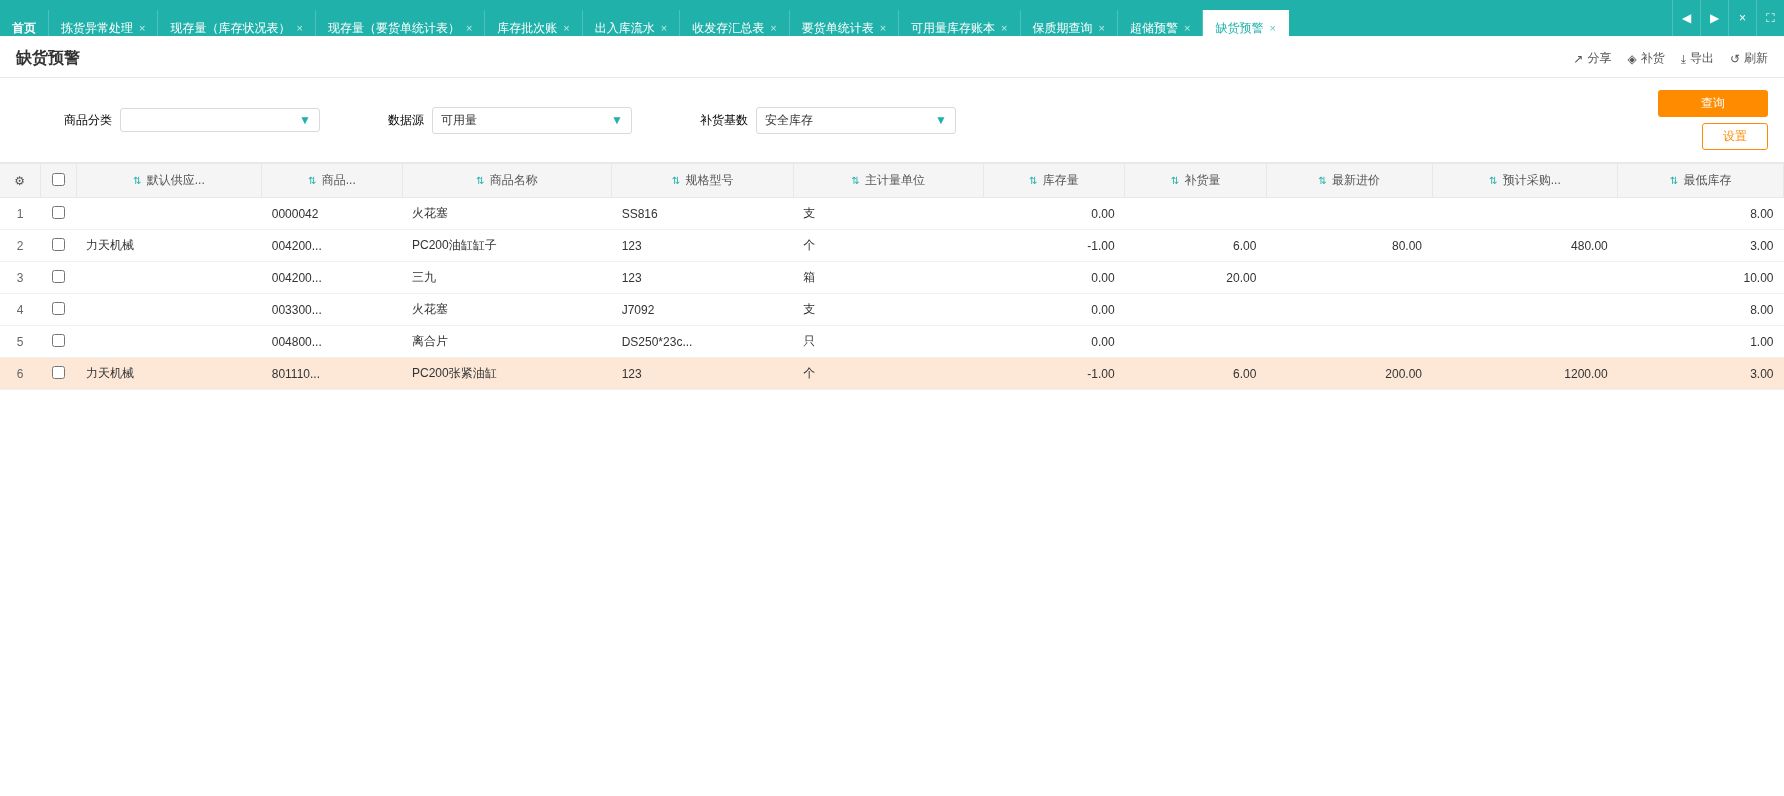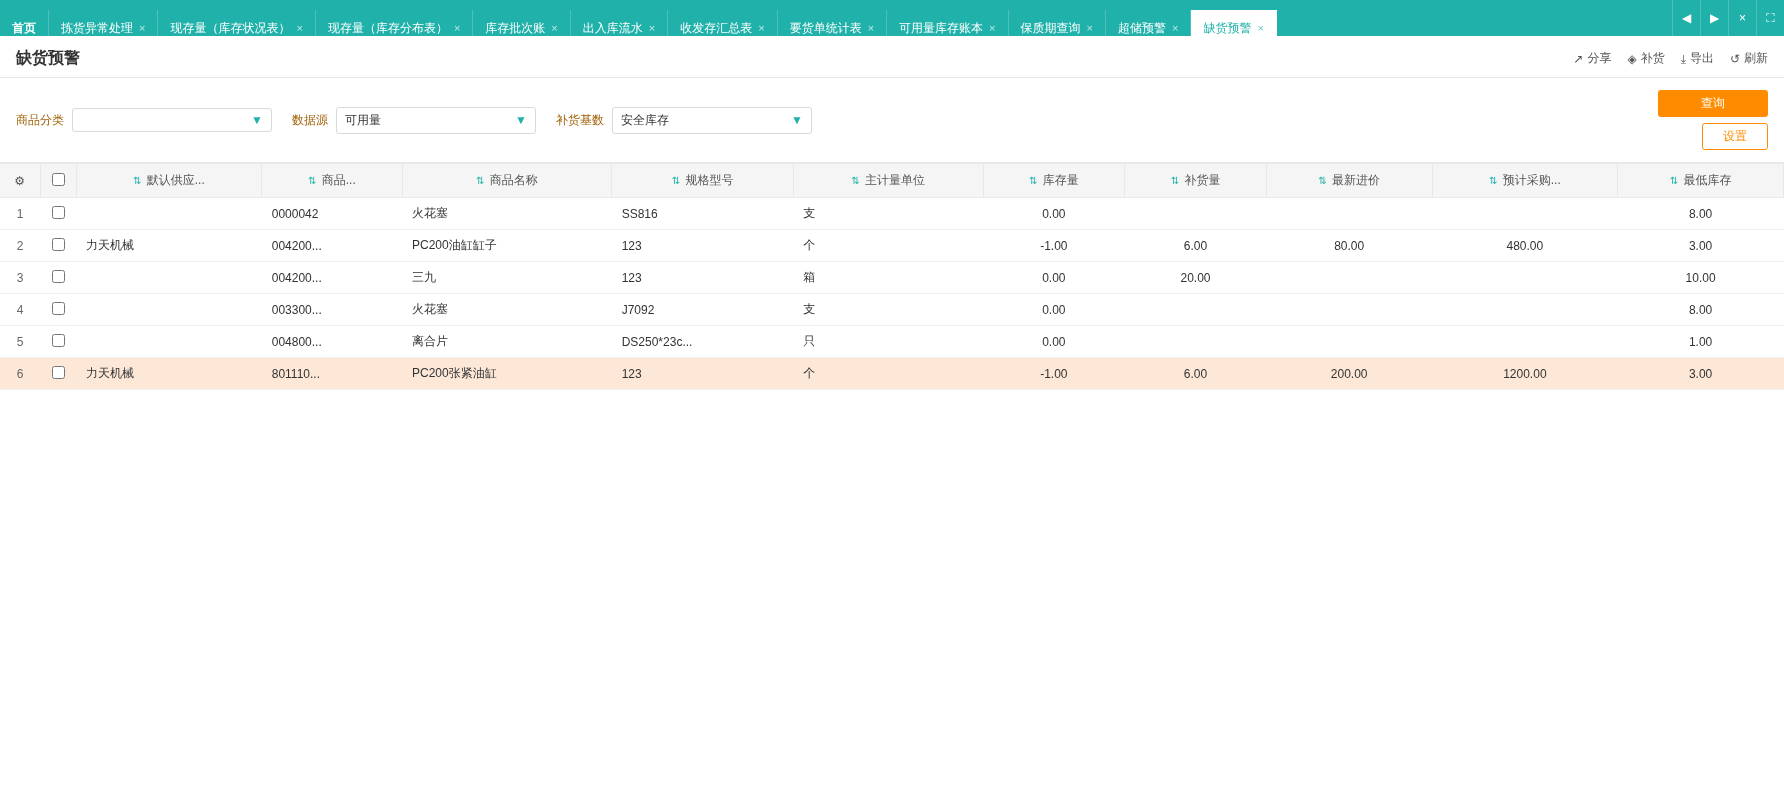--- a/index.html
+++ b/index.html
@@ -102,23 +102,24 @@
       padding: 12px 16px;
       gap: 20px;
       border-bottom: 1px solid #e8e8e8;
     }
     .filter-group {
       display: flex;
       align-items: center;
       gap: 8px;
     }
     .filter-label {
-      color: #a16207;
+      color: #000000;
       white-space: nowrap;
       font-size: 12px;
+      margin-left: 48px;
     }
     .filter-select {
       display: flex;
       align-items: center;
       border: 1px solid #d9d9d9;
       border-radius: 3px;
       padding: 4px 8px;
       min-width: 200px;
       cursor: pointer;
       background: #fff;
@@ -192,21 +193,21 @@
     tbody tr {
       border-bottom: 1px solid #f0f0f0;
     }
     tbody tr.highlighted { background: #fde8d8; }
     tbody td {
       padding: 7px 10px;
       color: #333;
       white-space: nowrap;
     }
     tbody td.num-col { text-align: center; color: #666; }
-    tbody td.right-align { text-align: center; }
+    tbody td.right-align { text-align: right; }
     .checkbox-cell {
       text-align: center;
     }
     input[type="checkbox"] {
       cursor: pointer;
     }
   </style>
 </head>
 <body>
 
@@ -216,21 +217,21 @@
   </div>
   <div class="tab-item">
     <span>拣货异常处理</span>
     <span class="close-btn">×</span>
   </div>
   <div class="tab-item">
     <span>现存量（库存状况表）</span>
     <span class="close-btn">×</span>
   </div>
   <div class="tab-item">
-    <span>现存量（库存分布表）</span>
+    <span>现存量（要货单统计表）</span>
     <span class="close-btn">×</span>
   </div>
   <div class="tab-item">
     <span>库存批次账</span>
     <span class="close-btn">×</span>
   </div>
   <div class="tab-item">
     <span>出入库流水</span>
     <span class="close-btn">×</span>
   </div>

